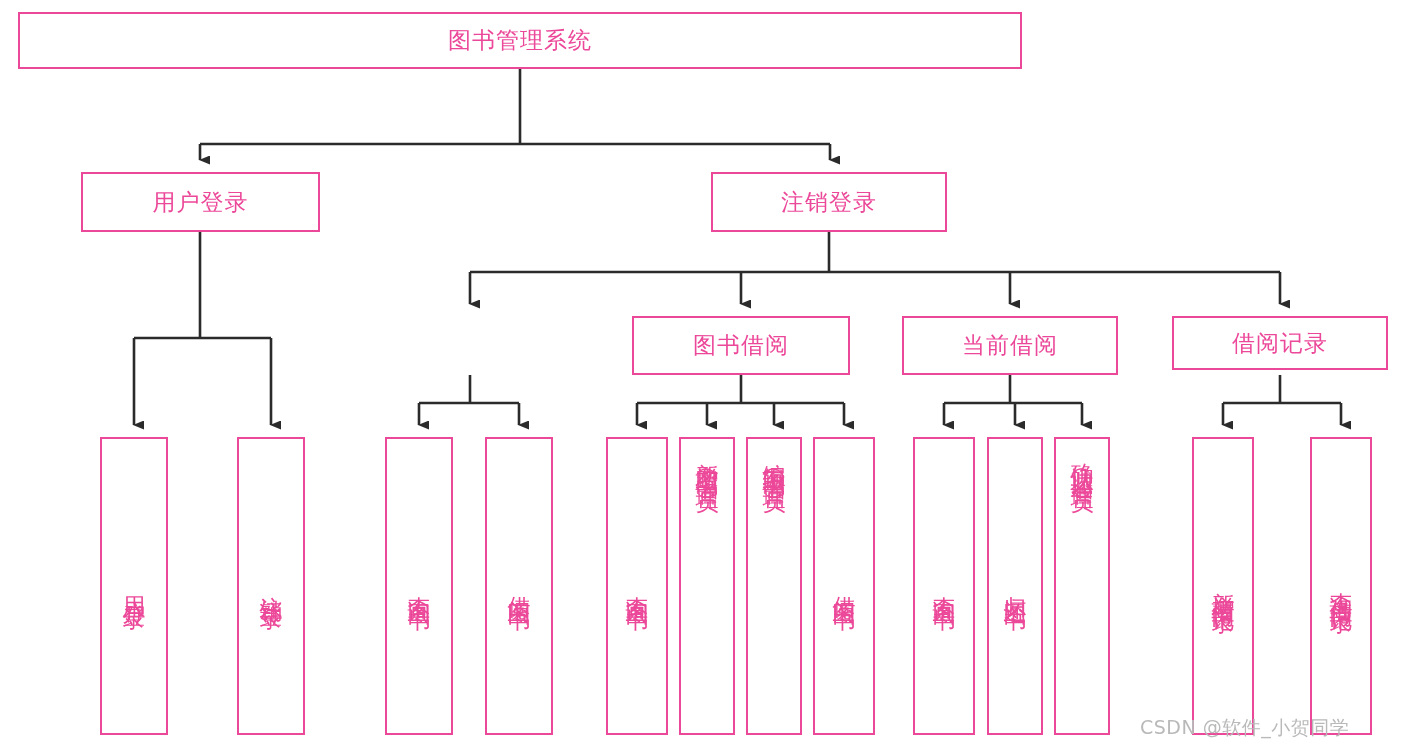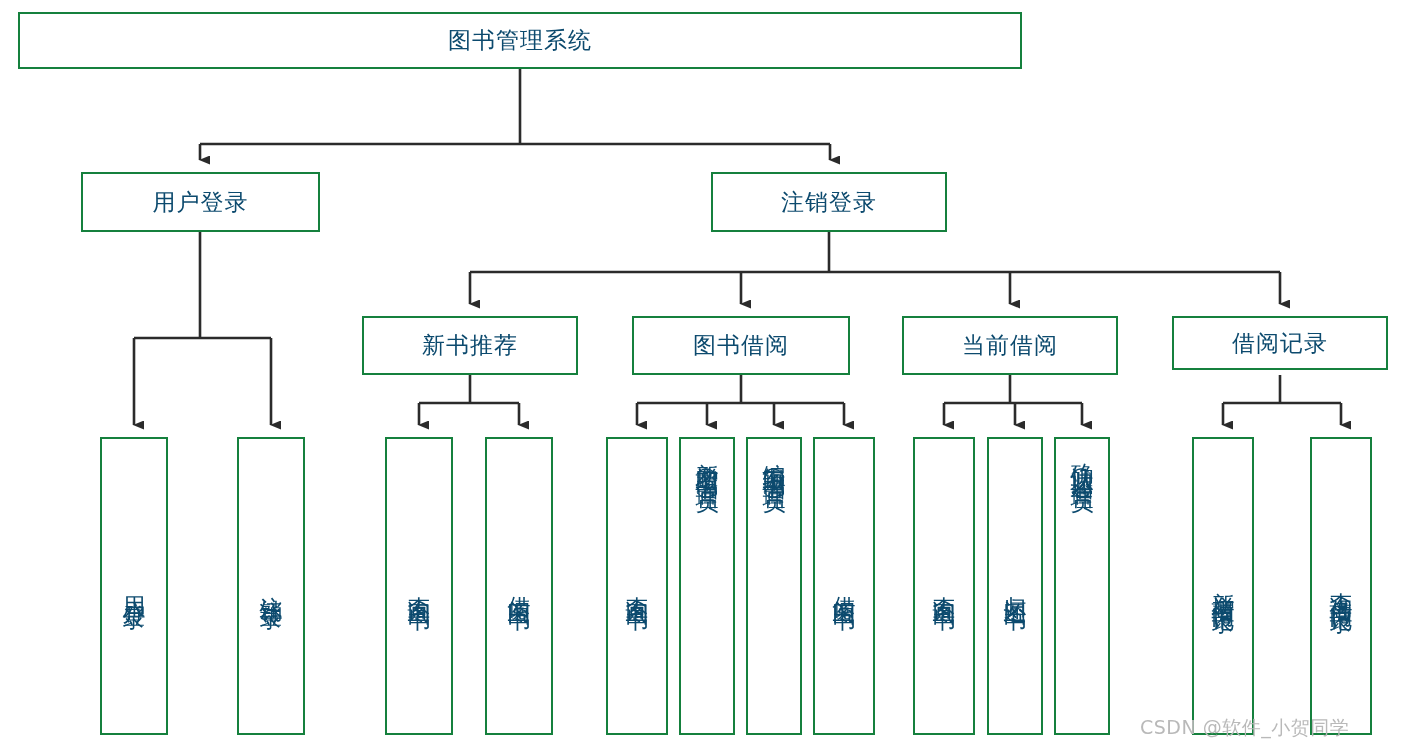--- a/index.html
+++ b/index.html
@@ -23,25 +23,25 @@
     left: 0;
     top: 0;
     width: 1405px;
     height: 747px;
     pointer-events: none;
   }
   .node {
     position: absolute;
     box-sizing: border-box;
     background: #ffffff;
-    border: 2px solid #15803d;
+    border: 2px solid #ec4899;
     display: flex;
     align-items: center;
     justify-content: center;
-    color: #0c4a6e;
+    color: #ec4899;
     z-index: 2;
     text-align: right;
   }
   .node .label {
     font-size: 23px;
     line-height: 1.15;
     letter-spacing: 1px;
     white-space: nowrap;
   }
   .node.vert {
@@ -129,23 +129,20 @@
     <span class="label">图书管理系统</span>
   </div>
 
   <div class="node" id="n-l2-0" style="left: 81px; top: 172px; width: 239px; height: 60px;">
     <span class="label">用户登录</span>
   </div>
   <div class="node" id="n-l2-1" style="left: 711px; top: 172px; width: 236px; height: 60px;">
     <span class="label">注销登录</span>
   </div>
 
-  <div class="node" id="n-l3-0" style="left: 362px; top: 316px; width: 216px; height: 59px;">
-    <span class="label">新书推荐</span>
-  </div>
   <div class="node" id="n-l3-1" style="left: 632px; top: 316px; width: 218px; height: 59px;">
     <span class="label">图书借阅</span>
   </div>
   <div class="node" id="n-l3-2" style="left: 902px; top: 316px; width: 216px; height: 59px;">
     <span class="label">当前借阅</span>
   </div>
   <div class="node" id="n-l3-3" style="left: 1172px; top: 316px; width: 216px; height: 54px;">
     <span class="label">借阅记录</span>
   </div>
 

